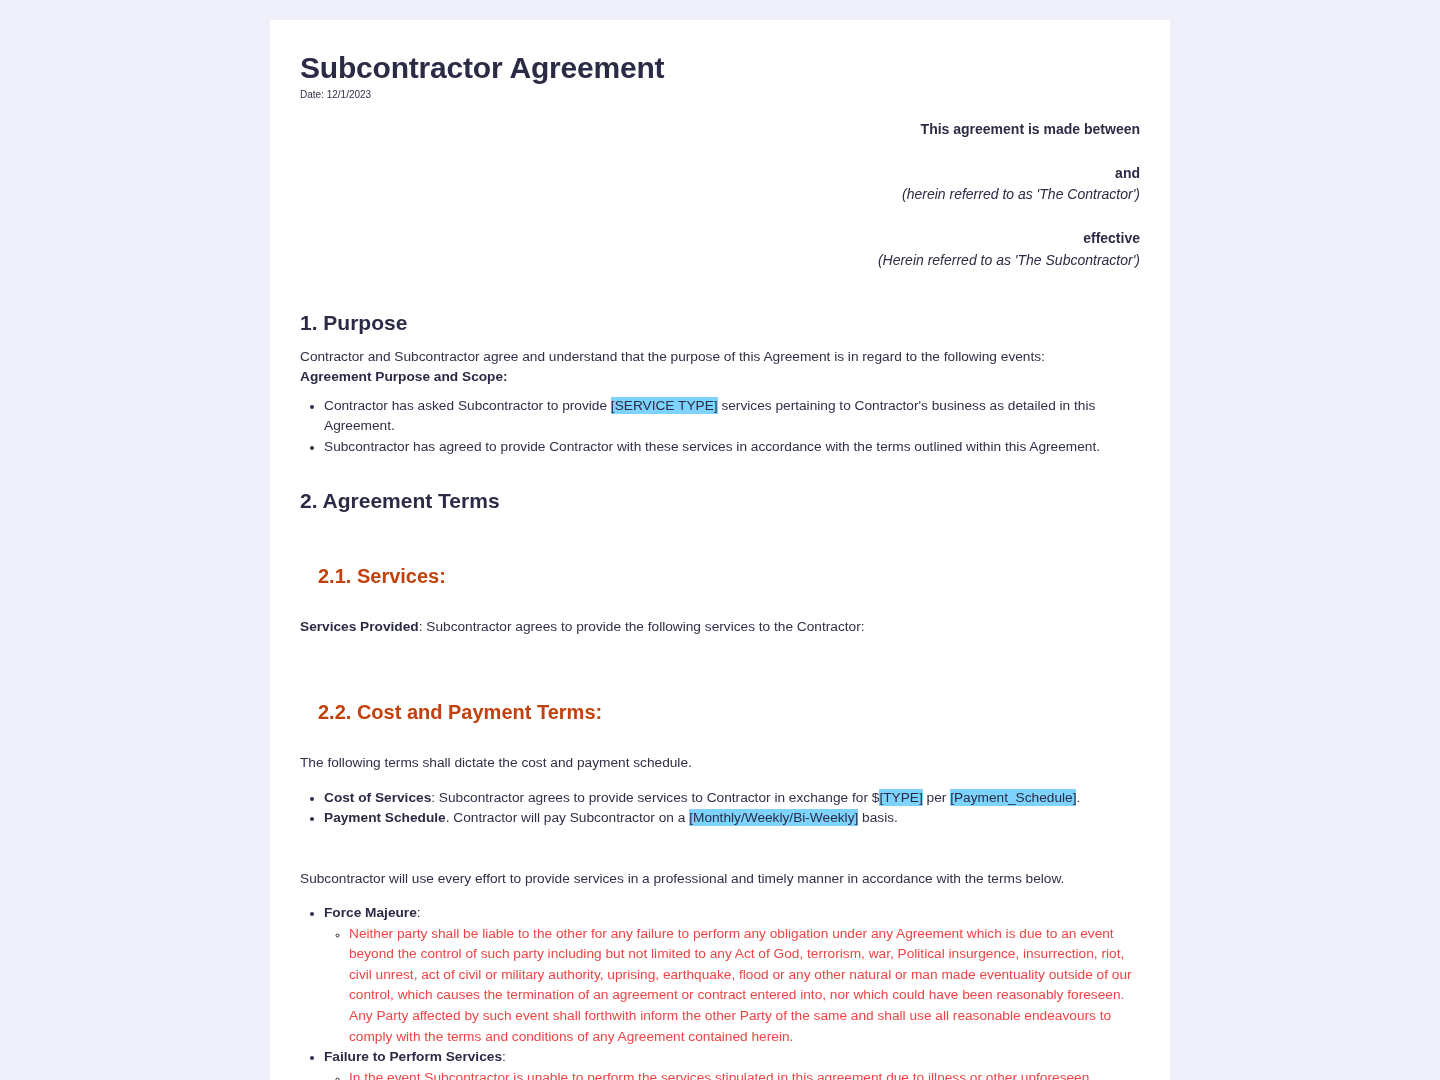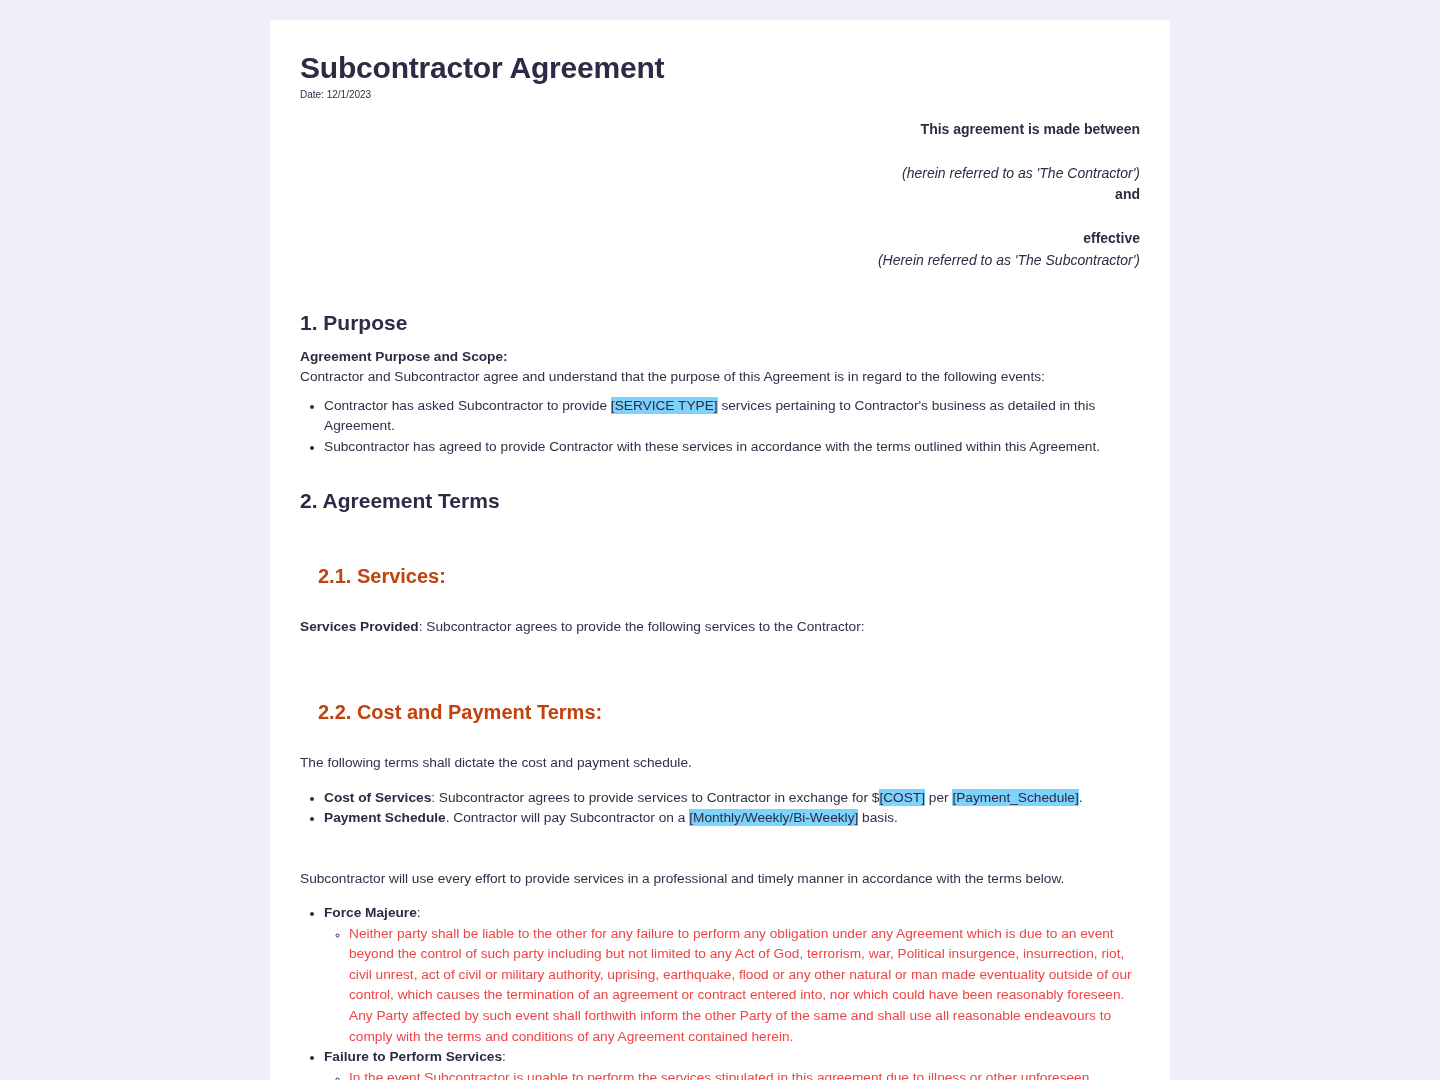--- a/index.html
+++ b/index.html
@@ -137,35 +137,35 @@
 <body>
 
 <div class="page">
 
   <h1 class="doc-title">Subcontractor Agreement</h1>
   <p class="doc-date">Date: 12/1/2023</p>
 
   <div class="parties">
     <div class="ln b">This agreement is made between</div>
     <div class="blank">&nbsp;</div>
+    <div class="ln b">and</div>
     <div class="ln i">(herein referred to as 'The Contractor')</div>
-    <div class="ln b">and</div>
     <div class="blank">&nbsp;</div>
     <div class="ln b">effective</div>
     <div class="ln i">(Herein referred to as 'The Subcontractor')</div>
   </div>
 
   <div class="sp-38"></div>
 
   <h2 class="sec">1. Purpose</h2>
   <div class="sp-10"></div>
+  <p class="body">Contractor and Subcontractor agree and understand that the purpose of this Agreement is in regard to the following events:</p>
   <p class="body">
     <span class="bold">Agreement Purpose and Scope:</span>
   </p>
-  <p class="body">Contractor and Subcontractor agree and understand that the purpose of this Agreement is in regard to the following events:</p>
   <div class="sp-8"></div>
   <ul class="lvl1">
     <li><span>Contractor has asked Subcontractor to provide </span><span class="hl">[SERVICE TYPE]</span><span> services pertaining to Contractor's business as detailed in this Agreement.</span></li>
     <li><span>Subcontractor has agreed to provide Contractor with these services in accordance with the terms outlined within this Agreement.</span></li>
   </ul>
 
   <div class="sp-30"></div>
 
   <h2 class="sec">2. Agreement Terms</h2>
 
@@ -176,21 +176,21 @@
   <p class="body"><span class="bold">Services Provided</span><span>: Subcontractor agrees to provide the following services to the Contractor:</span></p>
   <div class="sp-14"></div>
 
   <div class="sp-30"></div>
 
   <h3 class="sub">2.2. Cost and Payment Terms:</h3>
   <div class="sp-10"></div>
   <p class="body">The following terms shall dictate the cost and payment schedule.</p>
   <div class="sp-14"></div>
   <ul class="lvl1">
-    <li><span class="bold">Cost of Services</span><span>: Subcontractor agrees to provide services to Contractor in exchange for $</span><span class="hl">[COST]</span><span> per </span><span class="hl">[Payment_Schedule]</span><span>.</span></li>
+    <li><span class="bold">Cost of Services</span><span>: Subcontractor agrees to provide services to Contractor in exchange for $</span><span class="hl">[TYPE]</span><span> per </span><span class="hl">[Payment_Schedule]</span><span>.</span></li>
     <li><span class="bold">Payment Schedule</span><span>. Contractor will pay Subcontractor on a </span><span class="hl">[Monthly/Weekly/Bi-Weekly]</span><span> basis.</span></li>
   </ul>
 
   <div class="sp-30"></div>
 
   <div class="sp-10"></div>
   <p class="body">Subcontractor will use every effort to provide services in a professional and timely manner in accordance with the terms below.</p>
   <div class="sp-14"></div>
   <ul class="lvl1">
     <li><span class="bold">Force Majeure</span><span>:</span>

